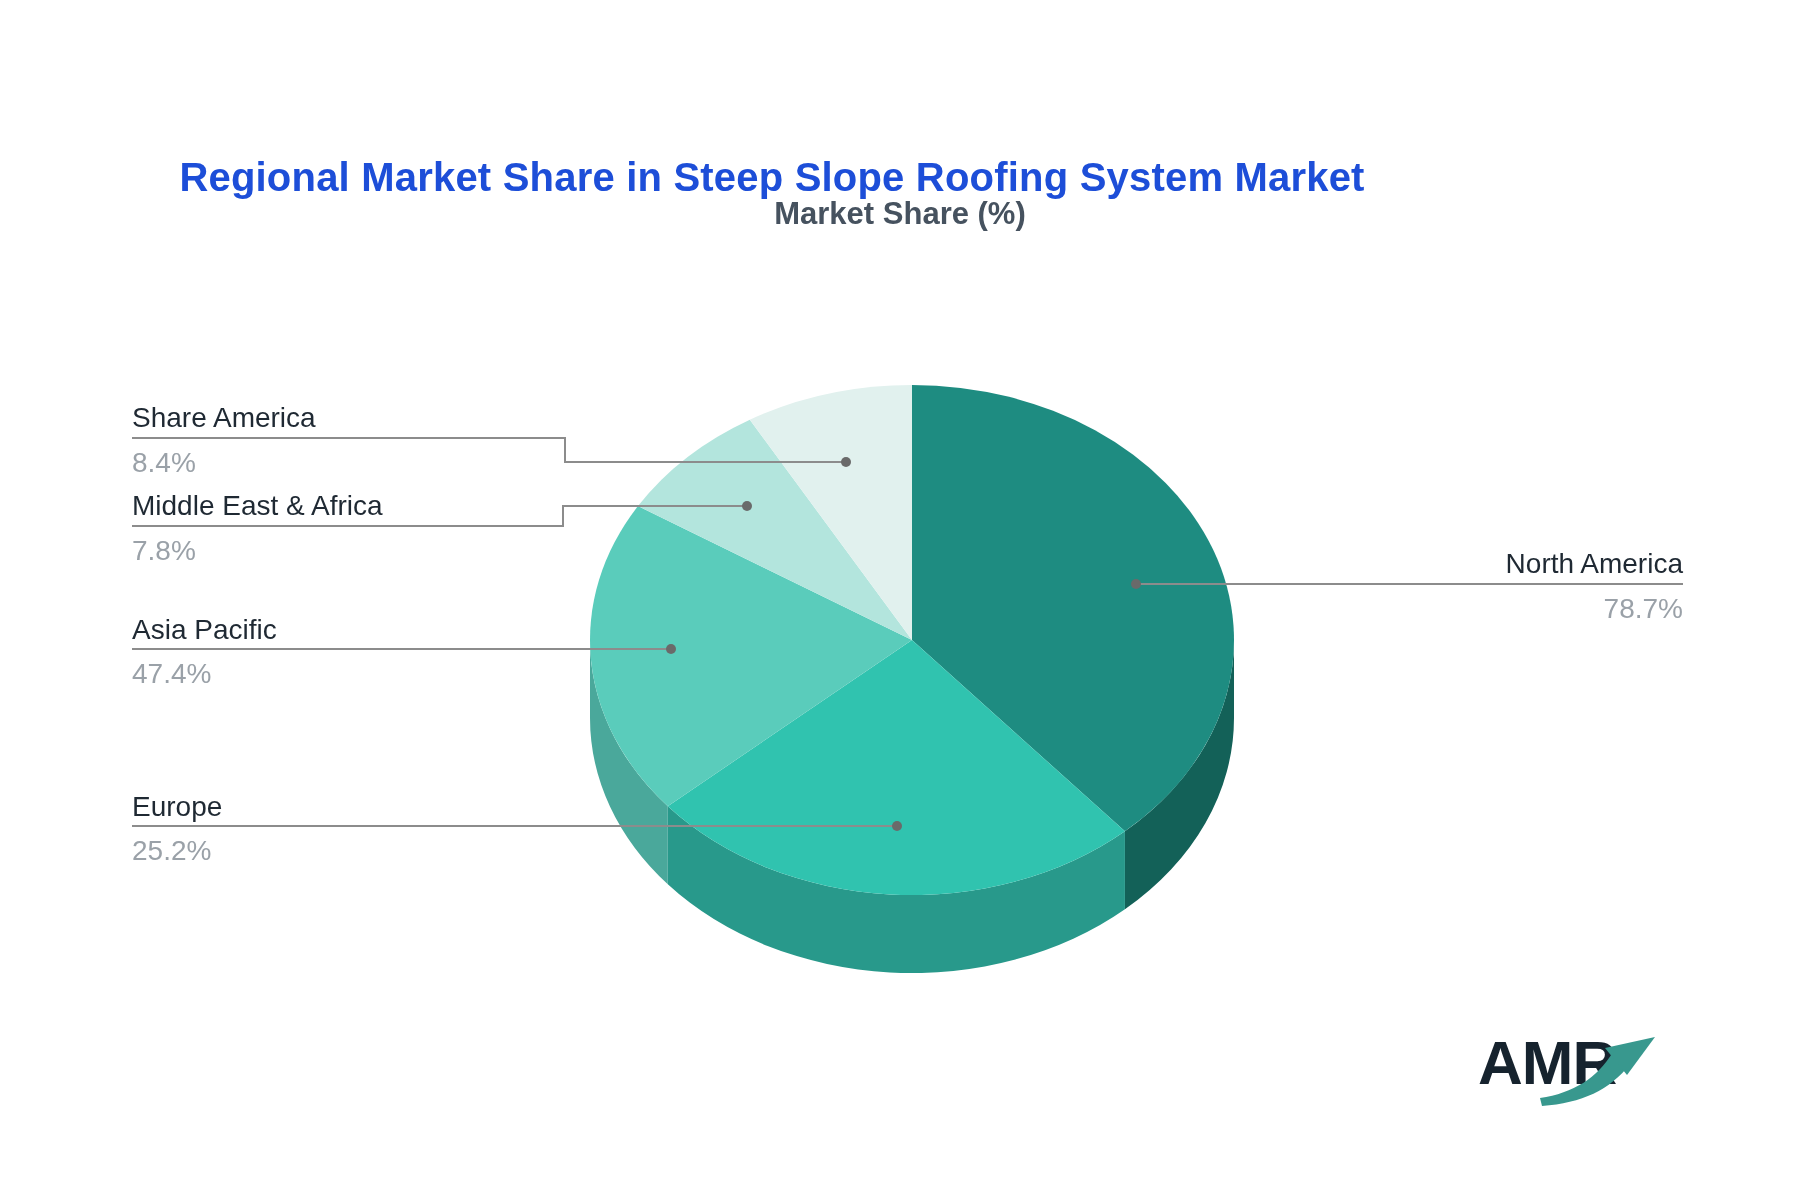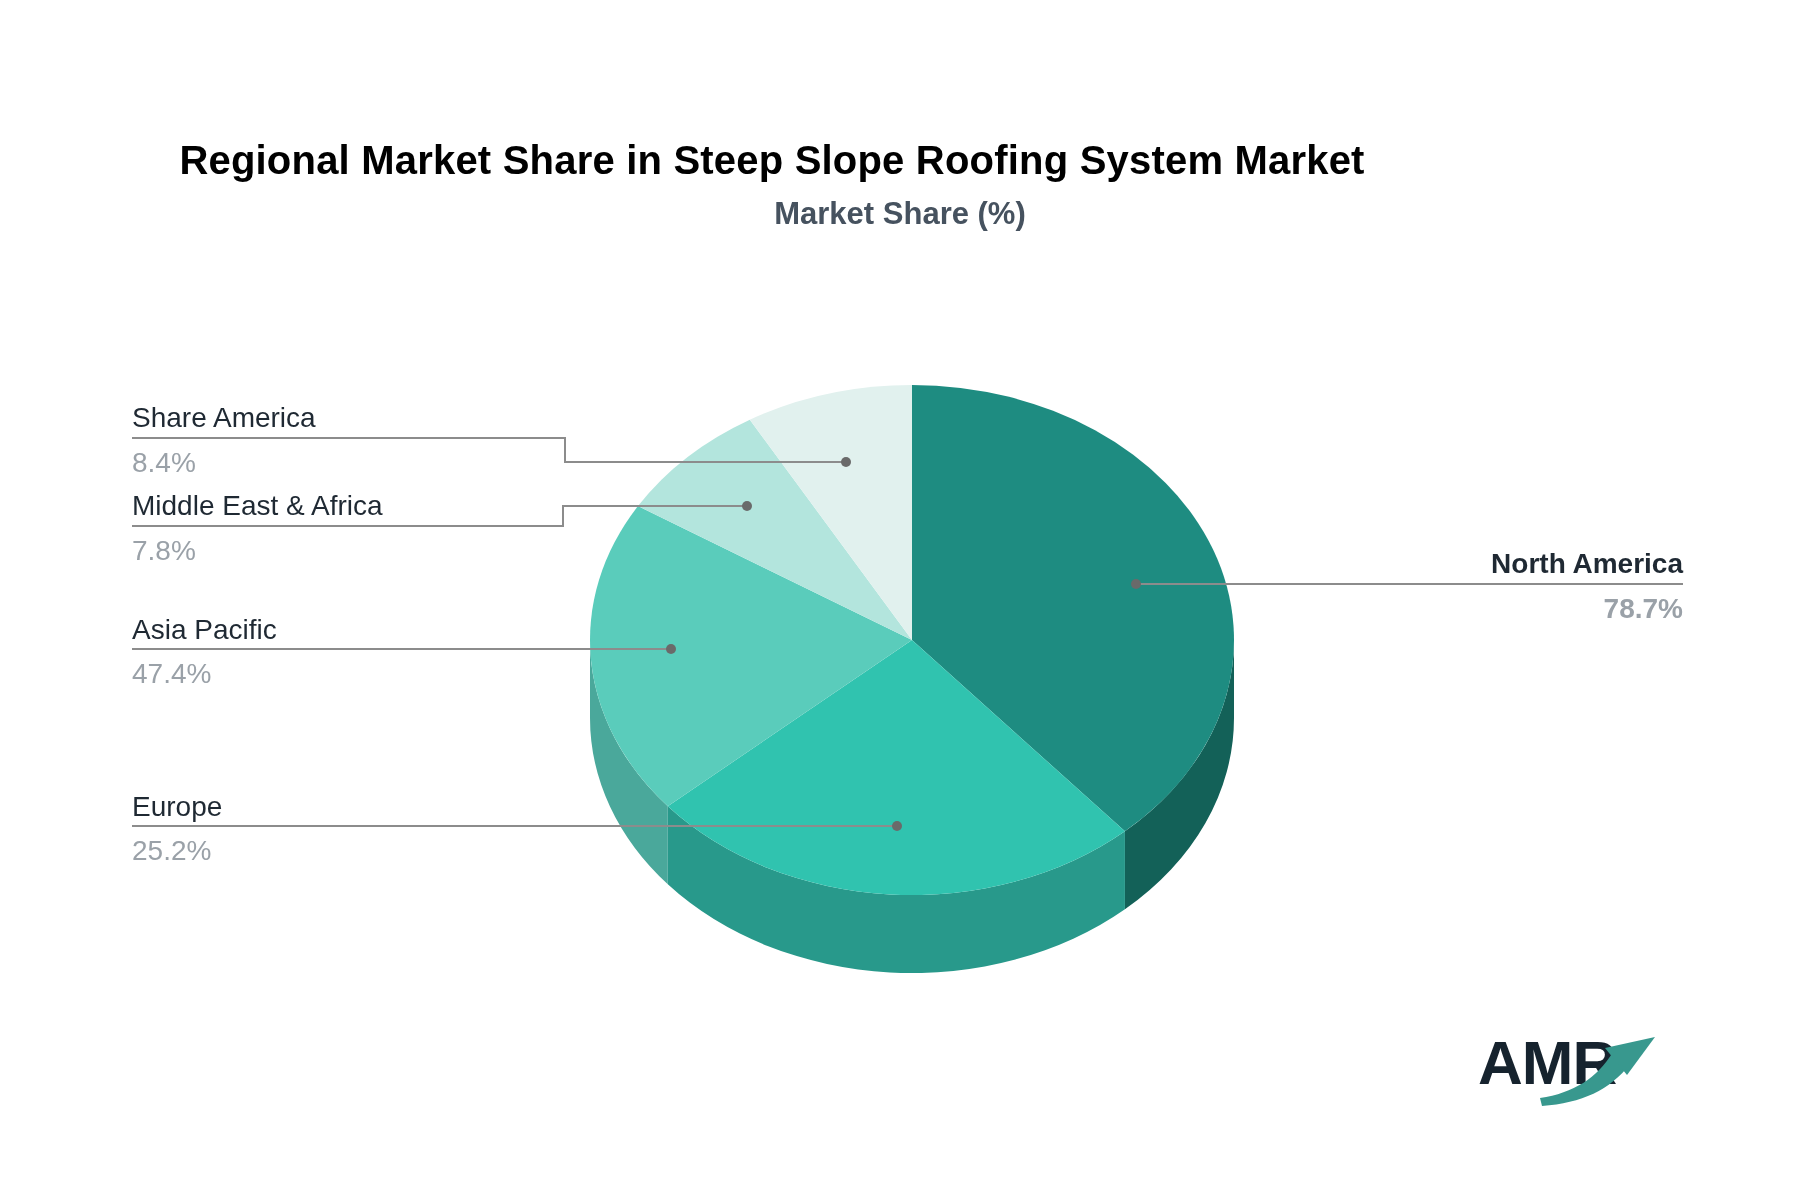--- a/index.html
+++ b/index.html
@@ -1,25 +1,25 @@
 <!DOCTYPE html>
 <html><head>
 <meta charset="utf-8">
 <style>
   html,body{margin:0;padding:0;background:#ffffff;}
   body{font-family:"Liberation Sans", sans-serif;}
   #stage{position:relative;width:1800px;height:1196px;background:#ffffff;overflow:hidden;}
   #pie-svg{position:absolute;left:0;top:0;}
-  .title{position:absolute;left:0;top:138px;width:1544px;text-align:center;
-         font-size:40px;font-weight:700;color:#000000;letter-spacing:0.2px;}
+  .title{position:absolute;left:0;top:155px;width:1544px;text-align:center;
+         font-size:40px;font-weight:700;color:#1d4ed8;letter-spacing:0.2px;}
   .subtitle{position:absolute;left:0;top:196px;width:1800px;text-align:center;
          font-size:31px;font-weight:700;color:#46525f;}
   .callout-name{position:absolute;font-size:28px;color:#1f2933;white-space:nowrap;line-height:32px;}
   .callout-pct{position:absolute;font-size:28px;color:#9aa1a8;white-space:nowrap;line-height:32px;}
-  .align-right{text-align:center;font-weight:bold;}
+  .align-right{text-align:center;}
   .logo-text{position:absolute;left:1478px;top:1032px;font-size:62px;font-weight:800;
          color:#16232e;letter-spacing:-1px;line-height:62px;}
   #logo-arrow{position:absolute;left:1450px;top:1008px;}
 </style>
 </head>
 <body>
 
 <div id="stage">
   <svg id="pie-svg" width="1800" height="1196" viewBox="0 0 1800 1196">
       <path d="M 1234 640 A 322 255 0 0 1 1124.942420634216 831.2783227557672 L 1124.942420634216 909.2783227557672 A 322 255 0 0 0 1234 718 Z" fill="#136158"></path>

